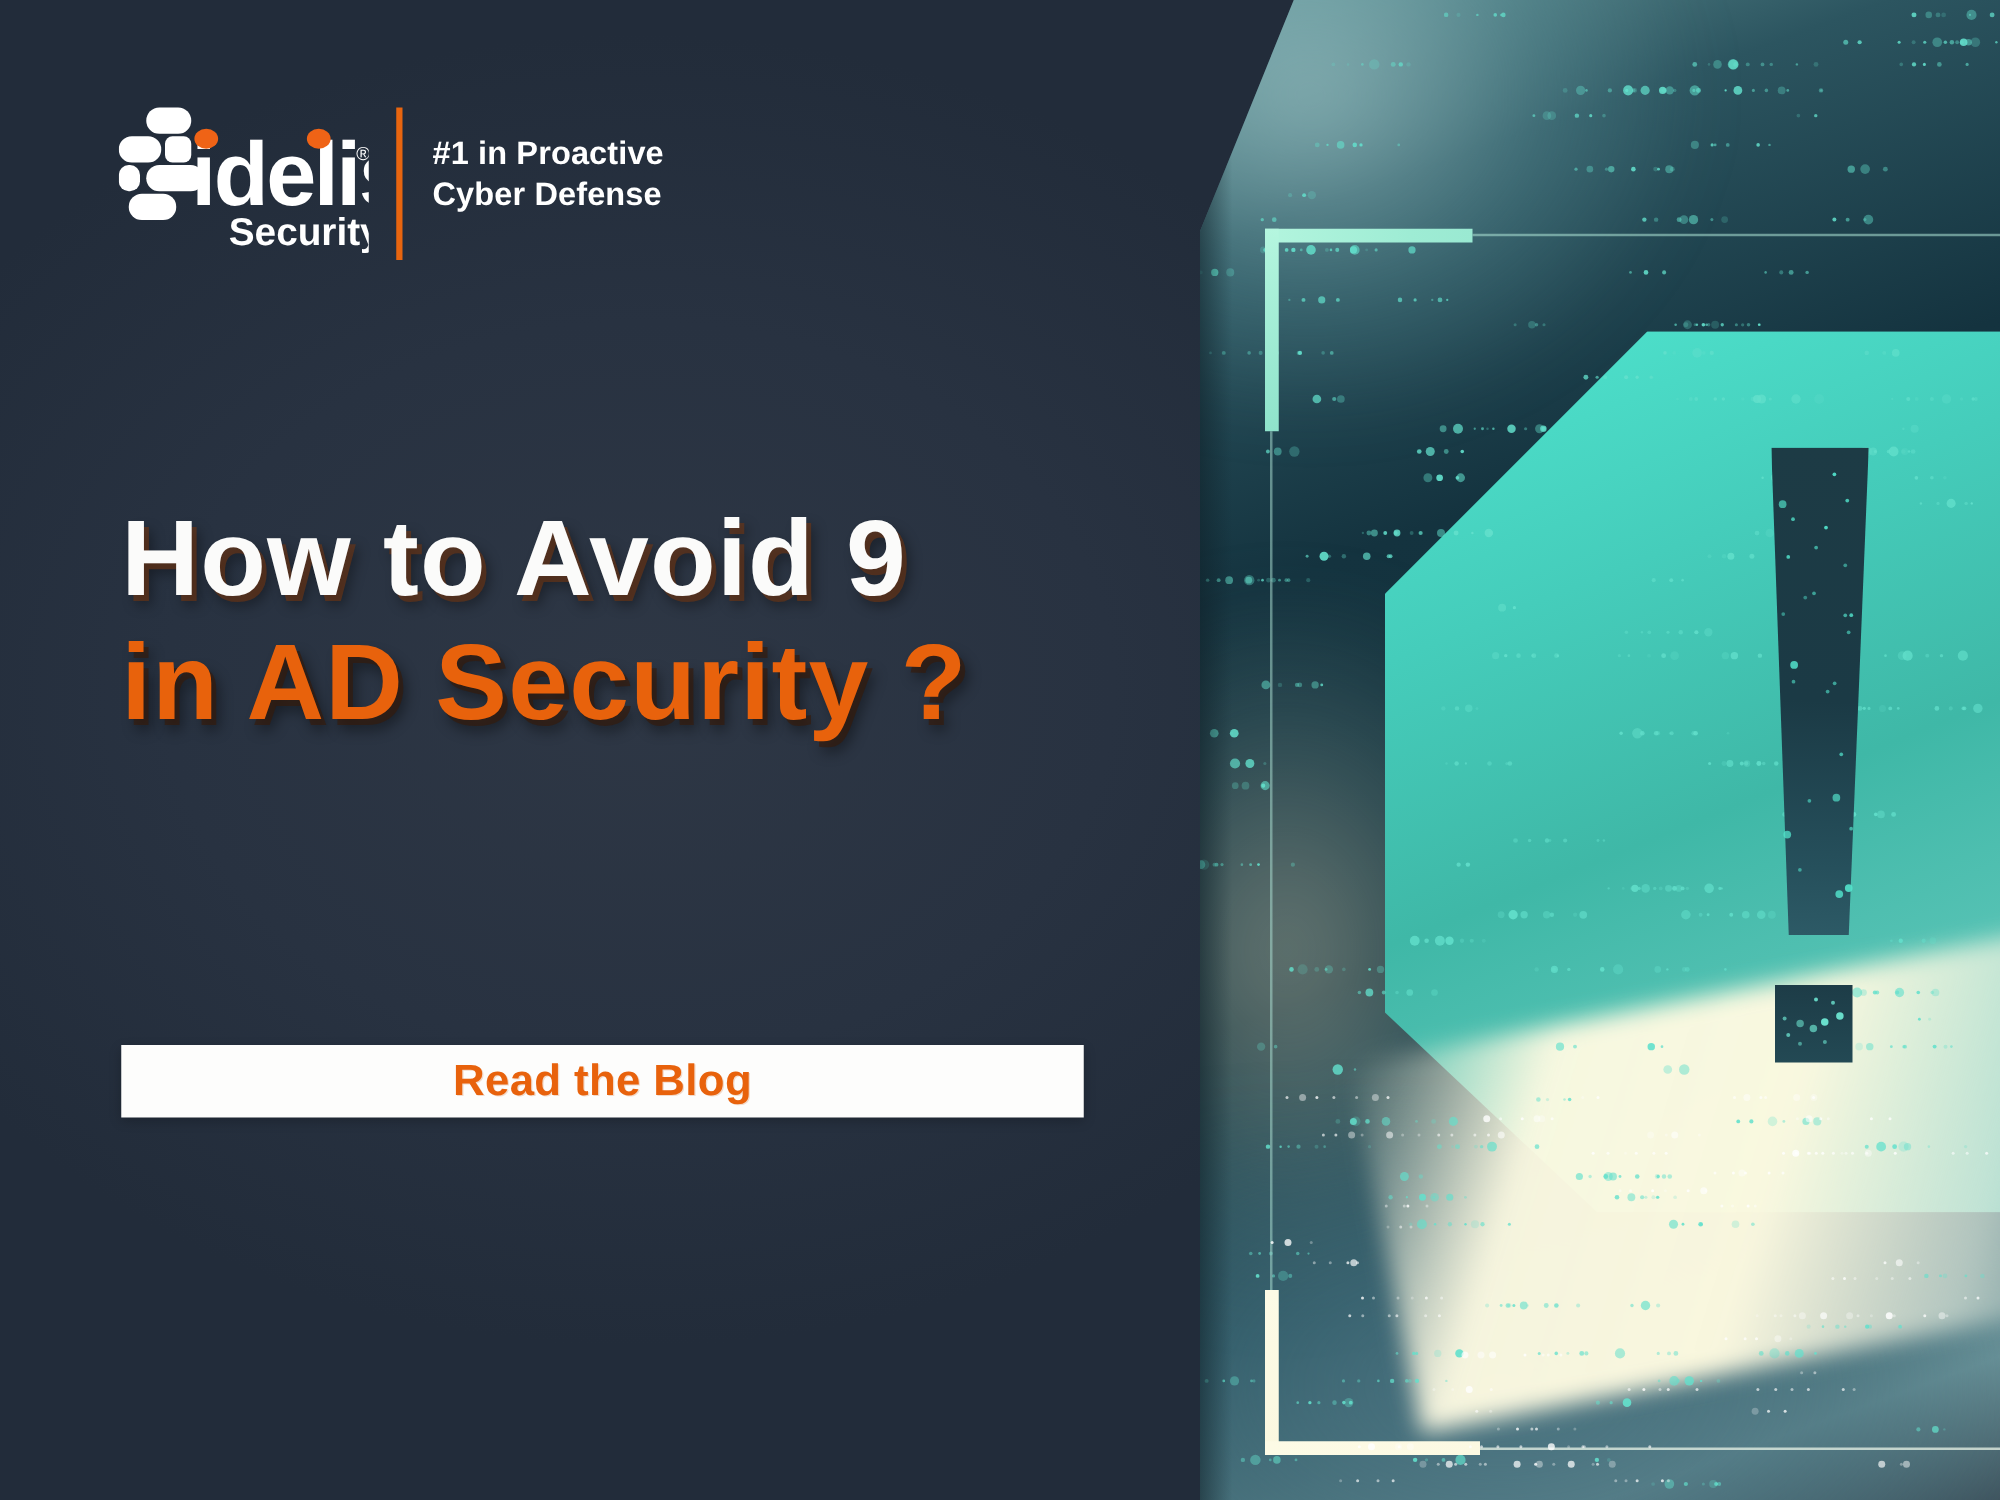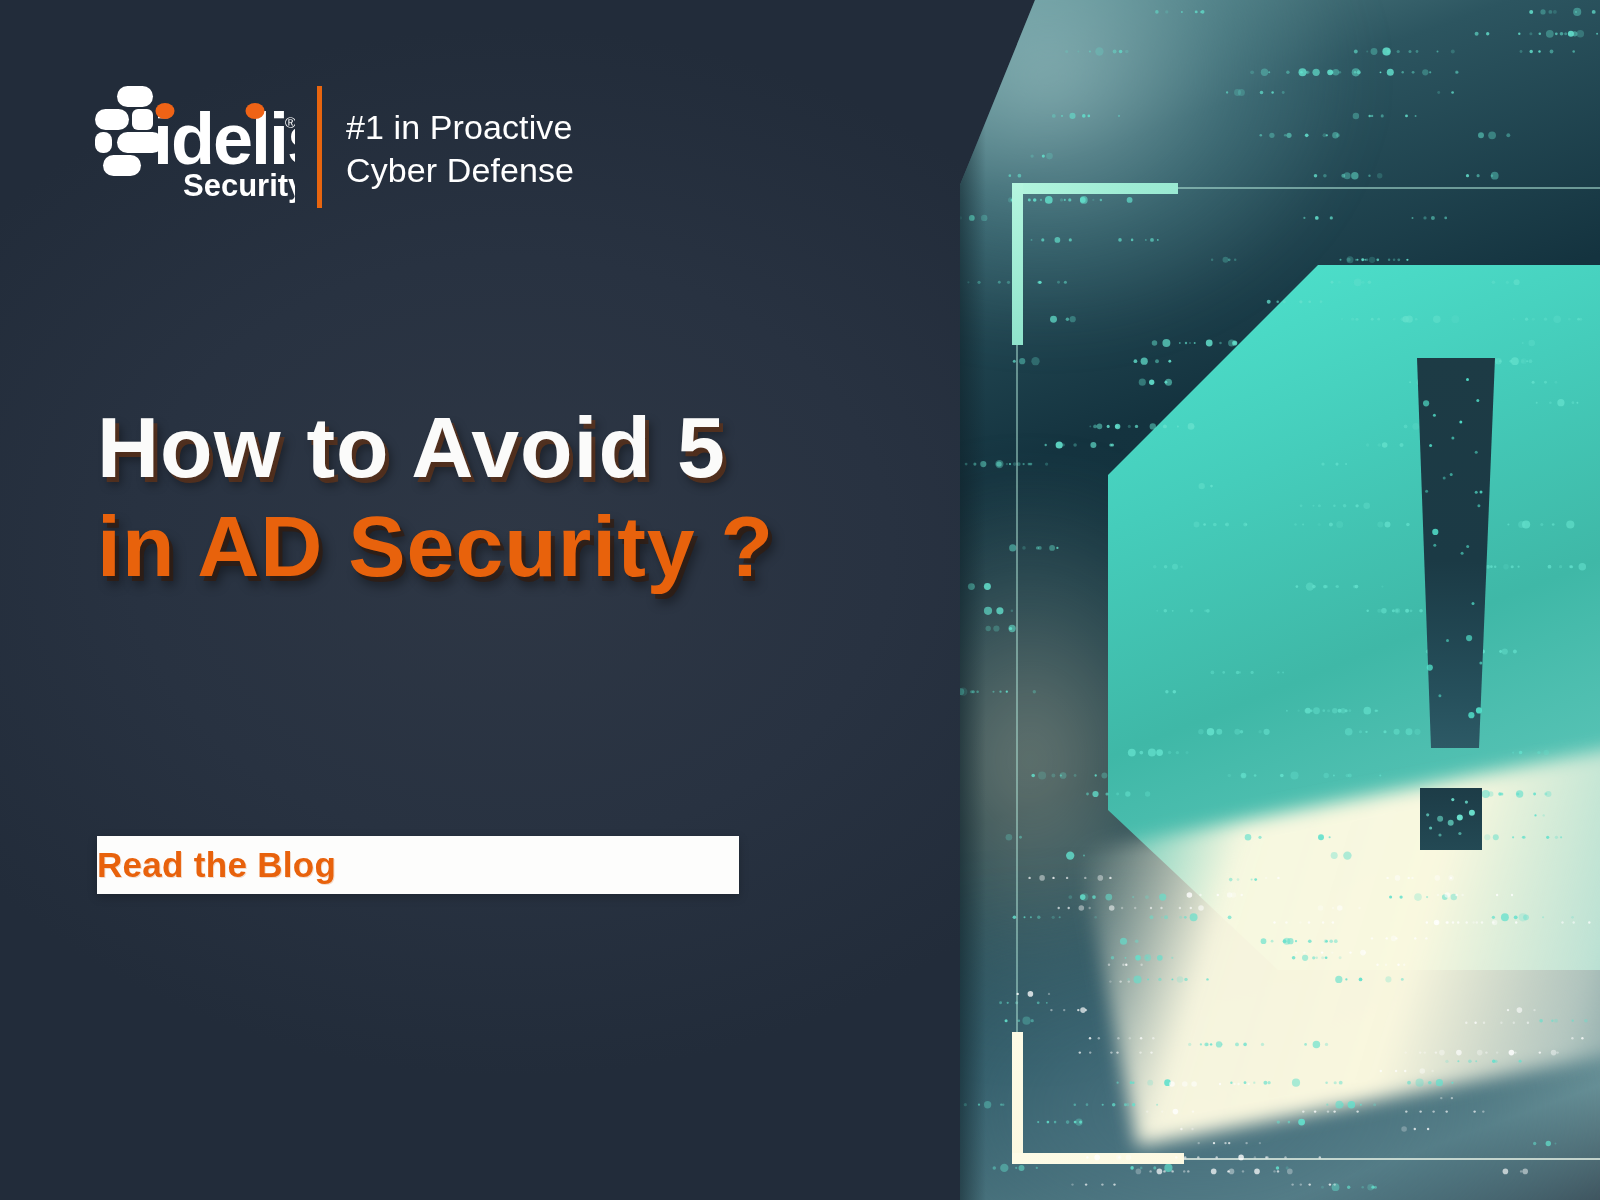--- a/index.html
+++ b/index.html
@@ -46,22 +46,22 @@
     width: 5px;
     background: #e8650f;
     margin-left: 22px;
     margin-right: 24px;
     align-self: stretch;
     height: 122px;
     margin-top: 2px;
   }
   .tagline {
     color: #ffffff;
-    font-size: 34px;
-    font-weight: normal;
+    font-size: 26px;
+    font-weight: bold;
     line-height: 1.27;
     letter-spacing: 0.1px;
     padding-top: 22px;
     white-space: pre-line;
   }
 
   
   .headline {
     position: absolute;
     left: 97px;
@@ -84,26 +84,27 @@
     color: #e8620c;
     text-shadow: 4px 5px 0px rgba(55, 26, 8, 0.62),
                  6px 9px 11px rgba(0,0,0,0.42);
   }
 
   
   .cta-button {
     position: absolute;
     left: 97px;
     top: 836px;
-    width: 642px;
+    width: 770px;
     height: 58px;
     background: #fdfdfc;
     border: none;
     display: flex;
     align-items: center;
+    justify-content: center;
     cursor: pointer;
     box-shadow: 0 3px 9px rgba(0,0,0,0.22);
   }
   .cta-label {
     color: #e8620c;
     font-family: "Liberation Sans Narrow", "Liberation Sans", sans-serif;
     font-size: 35px;
     font-weight: bold;
     letter-spacing: 0.3px;
     text-shadow: 1px 1px 0 rgba(210,120,60,0.25);
@@ -283,21 +284,21 @@
         </svg>
       </div>
 
       <div class="logo-divider"></div>
 
       <div class="tagline">#1 in Proactive
 Cyber Defense</div>
     </div>
 
     <div class="headline">
-      <span class="ln white">How to Avoid 5</span>
+      <span class="ln white">How to Avoid 9</span>
       <span class="ln orange">in AD Security ?</span>
     </div>
 
     <button class="cta-button">
       <span class="cta-label">Read the Blog</span>
     </button>
 
   </div>
 
   <div class="art-panel">

